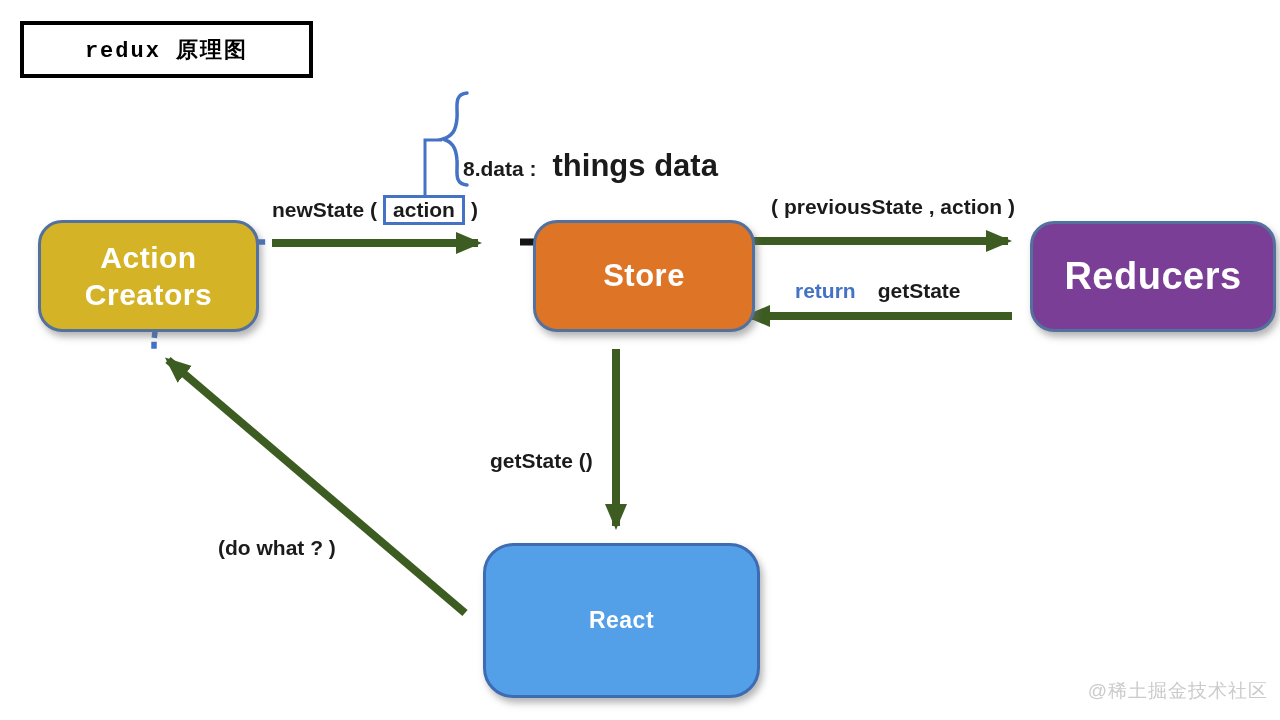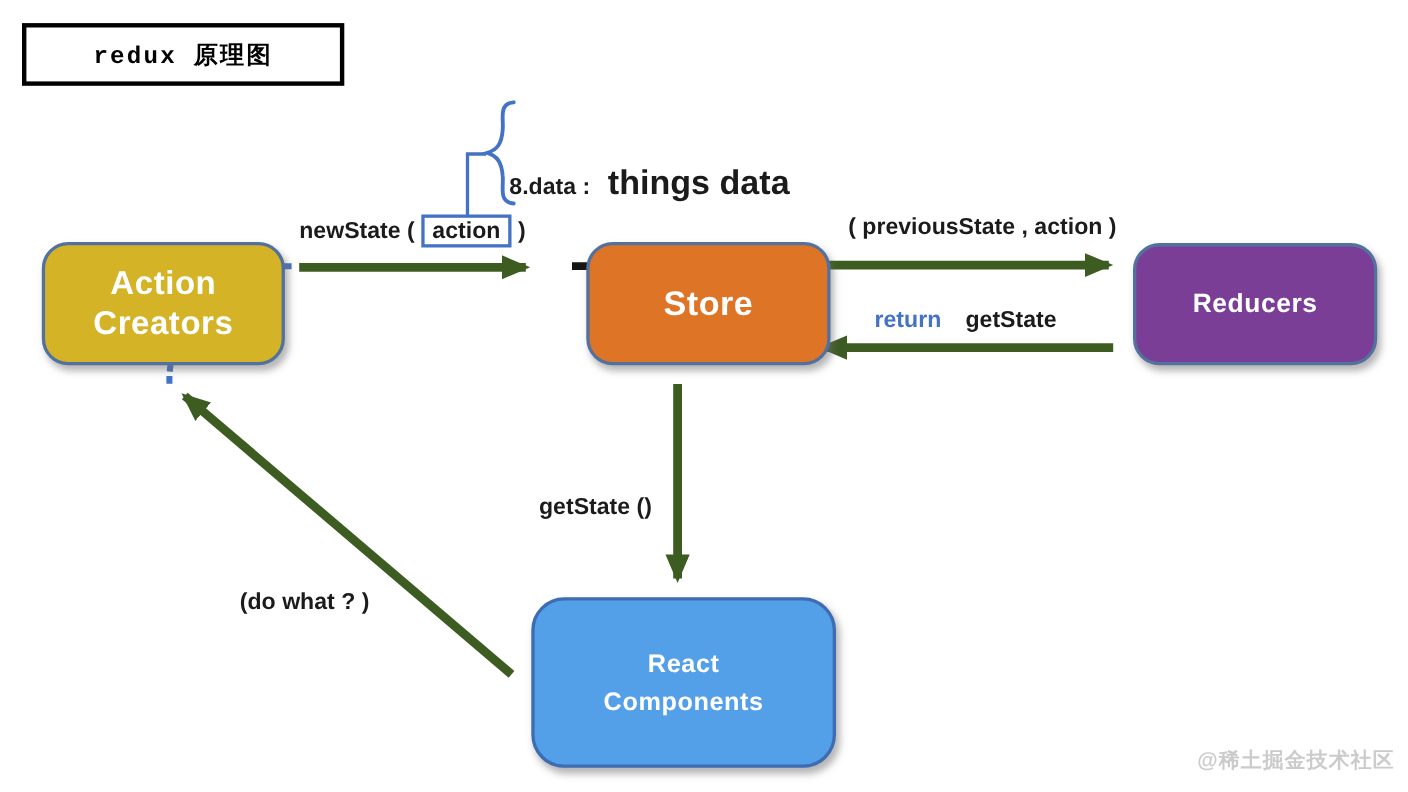--- a/index.html
+++ b/index.html
@@ -24,31 +24,31 @@
   
   .node{
     position:absolute;border-radius:24px;color:#fff;font-weight:bold;
     display:flex;flex-direction:column;align-items:center;justify-content:center;
     border:3px solid var(--node-border);
     box-shadow:3px 5px 7px rgba(110,110,110,.5);
     line-height:1.25;letter-spacing:.5px;text-align:center;
   }
   .node-action{left:38px;top:220px;width:221px;height:112px;background:var(--yellow);font-size:30px;}
   .node-store{left:508px;top:220px;width:222px;height:112px;background:var(--orange);font-size:31px;margin-left:25px;}
-  .node-reducers{left:1030px;top:221px;width:222px;height:111px;background:var(--purple);font-size:24px;}
+  .node-reducers{left:1030px;top:221px;width:246px;height:111px;background:var(--purple);font-size:38px;}
   .node-react{left:483px;top:543px;width:277px;height:155px;background:var(--blue);
               border-color:var(--react-border);border-radius:30px;font-size:23px;line-height:1.45;}
 
   
   .lbl{position:absolute;font-weight:bold;font-size:21px;color:var(--ink);white-space:nowrap;}
   .action-box{display:inline-block;border:3px solid var(--accent);padding:0 7px;margin:0 6px;line-height:1.15;}
   .accent-text{color:var(--accent);margin-right:22px;}
   .ann-value{font-size:31px;margin-left:16px;text-align:right;}
   .lbl-prevstate{left:737px;top:195px;width:278px;text-align:right;}
-  .watermark{position:absolute;top:678px;right:12px;font-size:19px;font-weight:700;
+  .watermark{position:absolute;top:678px;right:12px;font-size:19px;font-weight:400;
              color:var(--watermark);letter-spacing:1px;}
 
   
   svg.overlay{position:absolute;left:0;top:0;pointer-events:none;}
   .arrow{stroke:var(--green);stroke-width:8;fill:none;}
   .arrow-head{fill:var(--green);}
   .store-dash{stroke:#151515;stroke-width:7;stroke-dasharray:19 13;}
   .brace,.connector{stroke:var(--accent);fill:none;}
   .brace{stroke-width:3.5;stroke-linecap:round;}
   .connector{stroke-width:3;}
@@ -93,21 +93,20 @@
   <div class="node node-store">
     <span>Store</span>
   </div>
 
   <div class="node node-reducers">
     <span>Reducers</span>
   </div>
 
   <div class="node node-react">
     <span>React</span>
-    <span>Components</span>
   </div>
 
   <div class="lbl" style="left:463px;top:148px">
     <span>8.data :</span><span class="ann-value">things data</span>
   </div>
 
   <div class="lbl" style="left:272px;top:195px">
     <span>newState (</span><span class="action-box">action</span><span>)</span>
   </div>
 

